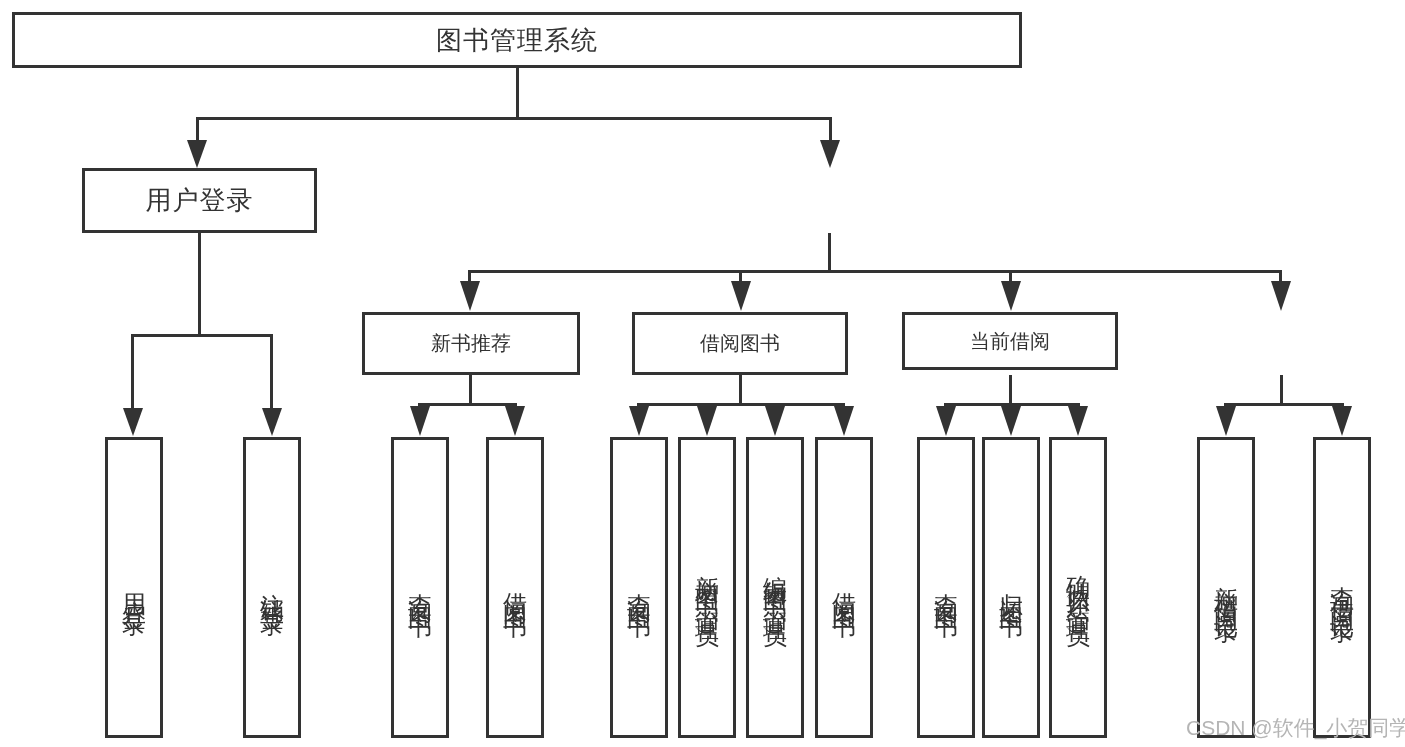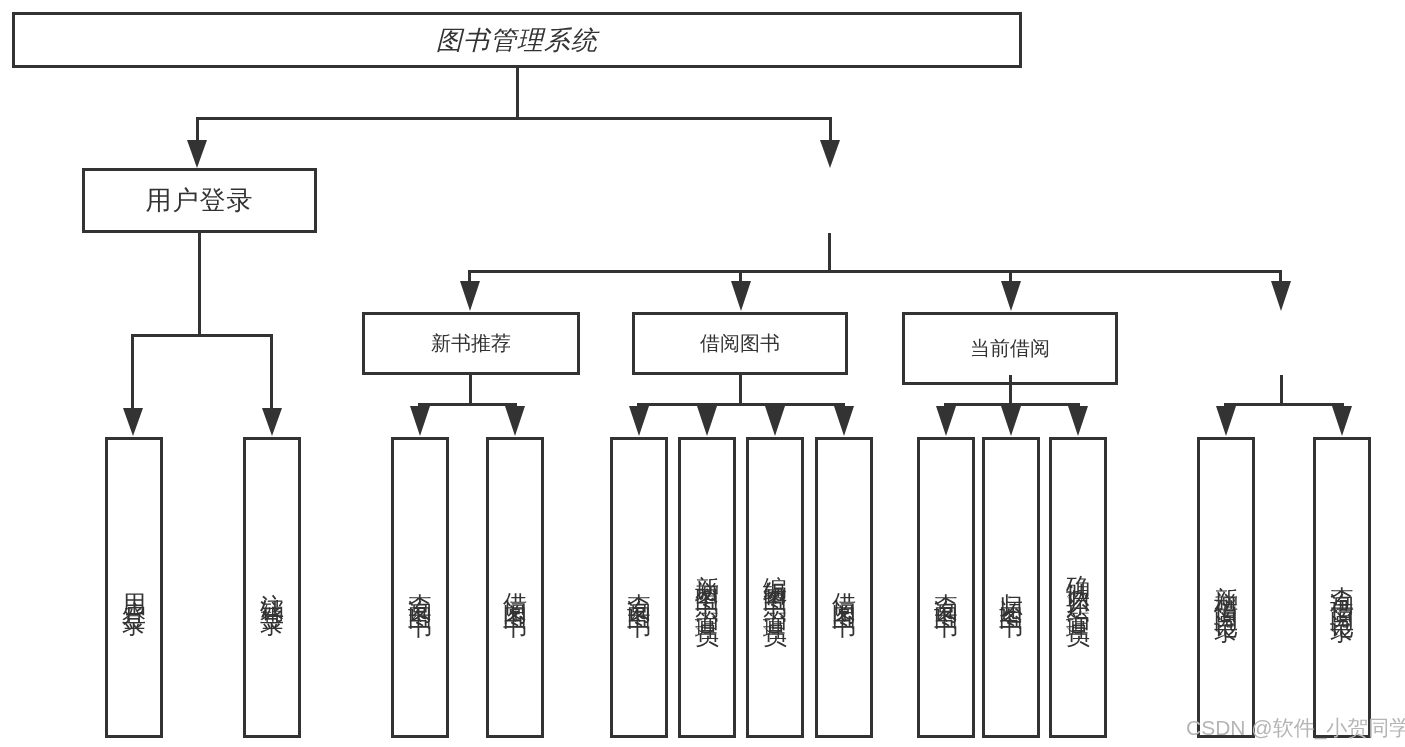--- a/index.html
+++ b/index.html
@@ -45,21 +45,21 @@
     font-size:21px;
     color:#b5b5b5;
     white-space:nowrap;
   }
 </style>
 </head>
 <body>
 
 <div id="stage">
 
-  <div class="box hbox" style="left:12px;top:12px;width:1010px;height:56px;font-style:italic;">
+  <div class="box hbox" style="left:12px;top:12px;width:1010px;height:56px;">
     <span>图书管理系统</span>
   </div>
 
   <div class="line" style="left:516px;top:66px;width:3px;height:54px;"></div>
   <div class="line" style="left:196px;top:117px;width:636px;height:3px;"></div>
   <div class="line" style="left:196px;top:117px;width:3px;height:28px;"></div>
   <div class="arrow" style="left:187px;top:140px;"></div>
   <div class="line" style="left:829px;top:117px;width:3px;height:28px;"></div>
   <div class="arrow" style="left:820px;top:140px;"></div>
 
@@ -84,21 +84,21 @@
   <div class="arrow short" style="left:1001px;top:281px;"></div>
   <div class="line" style="left:1279px;top:270px;width:3px;height:18px;"></div>
   <div class="arrow short" style="left:1271px;top:281px;"></div>
 
   <div class="box l3box" style="left:362px;top:312px;width:218px;height:63px;">
     <span>新书推荐</span>
   </div>
   <div class="box l3box" style="left:632px;top:312px;width:216px;height:63px;">
     <span>借阅图书</span>
   </div>
-  <div class="box l3box" style="left:902px;top:312px;width:216px;height:73px;">
+  <div class="box l3box" style="left:902px;top:312px;width:216px;height:58px;">
     <span>当前借阅</span>
   </div>
 
   <div class="line" style="left:469px;top:375px;width:3px;height:30px;"></div>
   <div class="line" style="left:418px;top:403px;width:99px;height:3px;"></div>
   <div class="arrow short" style="left:410px;top:406px;"></div>
   <div class="arrow short" style="left:505px;top:406px;"></div>
 
   <div class="line" style="left:739px;top:375px;width:3px;height:30px;"></div>
   <div class="line" style="left:637px;top:403px;width:208px;height:3px;"></div>

